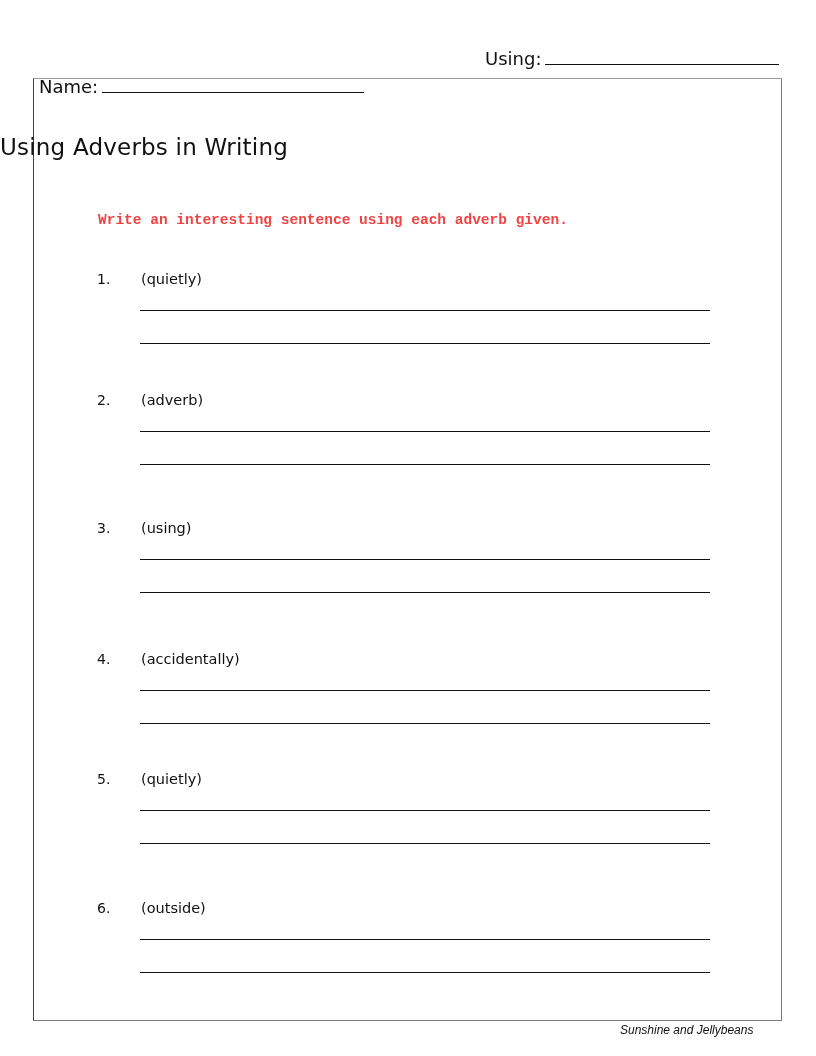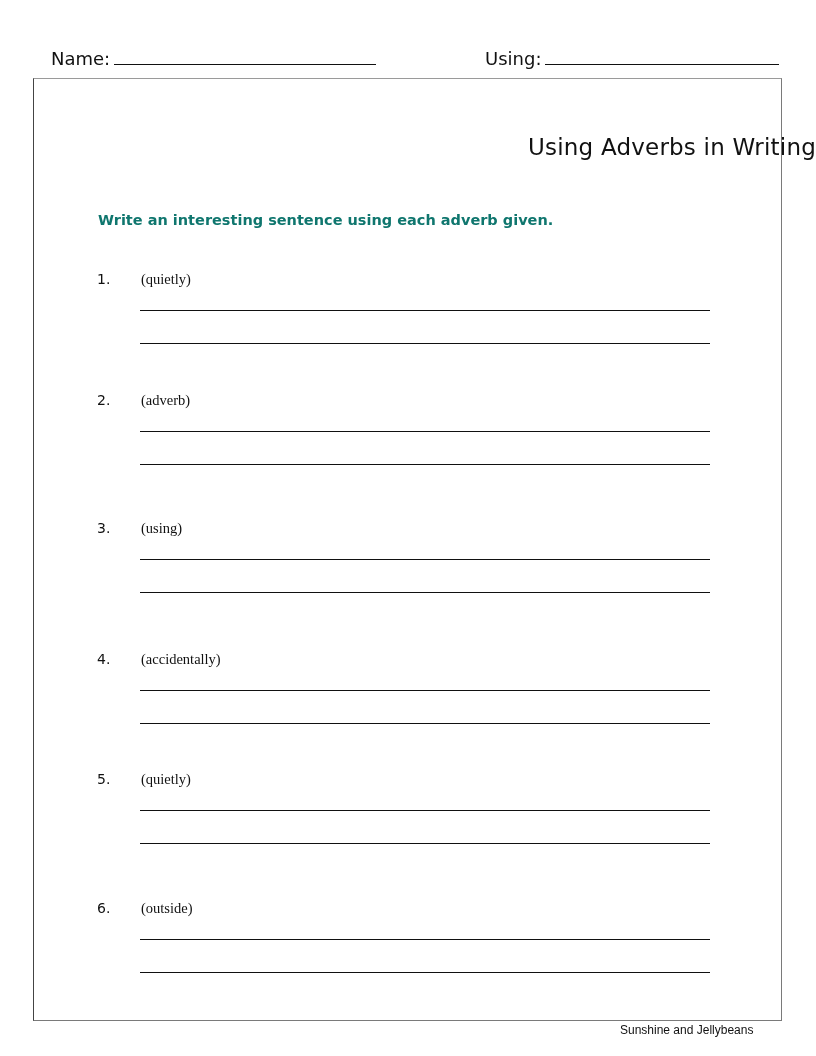--- a/index.html
+++ b/index.html
@@ -3,45 +3,45 @@
   <meta charset="utf-8">
   <style>
     html, body { margin: 0; padding: 0; }
     body {
       width: 816px; height: 1056px; background: #ffffff; position: relative;
       font-family: "DejaVu Sans", sans-serif; color: #111;
       overflow: hidden;
     }
     .hdr { position: absolute; top: 48px; font-size: 18px; font-family: "DejaVu Sans", sans-serif; color: #111; white-space: nowrap; }
     .hdr .blank { display: inline-block; border-bottom: 1.5px solid #111; height: 16px; vertical-align: baseline; margin-left: 4px; }
-    #name-field { left: 51px; }
+    #name-field { left: 39px; margin-top: 28px; }
     #name-field .blank { width: 262px; }
     #date-field { left: 485px; }
     #date-field .blank { width: 234px; }
     .frame {
       position: absolute; left: 33px; top: 78px; width: 749px; height: 943px;
       border: 1px solid #7a7a7a; border-top-color: #9a9a9a; border-left-color: #444;
       box-sizing: border-box;
     }
     .title {
-      position: absolute; left: 0; right: 0; top: 134px; text-align: right;
+      position: absolute; left: 0; right: 0; top: 134px; text-align: left;
       font-size: 23px; font-weight: normal; color: #111; letter-spacing: 0.2px;
     }
     .instr {
-      position: absolute; left: 98px; top: 212px; font-size: 14.5px; font-weight: bold; color: #0f766e;
+      position: absolute; left: 98px; top: 212px; font-size: 14.5px; font-weight: bold; color: #ef4444; font-family: Liberation Mono, monospace;
     }
     .item { position: absolute; left: 0; width: 816px; height: 110px; }
     .item .num { position: absolute; left: 97px; top: 0; font-size: 14px; }
-    .item .word { position: absolute; left: 141px; top: 0; font-size: 14.5px; font-family: Liberation Serif, serif; }
+    .item .word { position: absolute; left: 141px; top: 0; font-size: 14.5px; }
     .item .line { position: absolute; left: 140px; width: 570px; height: 0; border-top: 1.3px solid #111; }
     .item .l1 { top: 39px; }
     .item .l2 { top: 72px; }
     .footer {
       position: absolute; left: 620px; top: 1023px; font-size: 12px;
-      font-family: "Liberation Sans", sans-serif; color: #111;
+      font-family: "Liberation Sans", sans-serif; color: #111; font-style: italic;
     }
   </style>
 </head>
 <body>
 
 <div class="hdr" id="name-field">
   <span>Name:</span><span class="blank"></span>
 </div>
 <div class="hdr" id="date-field">
   <span>Using:</span><span class="blank"></span>

